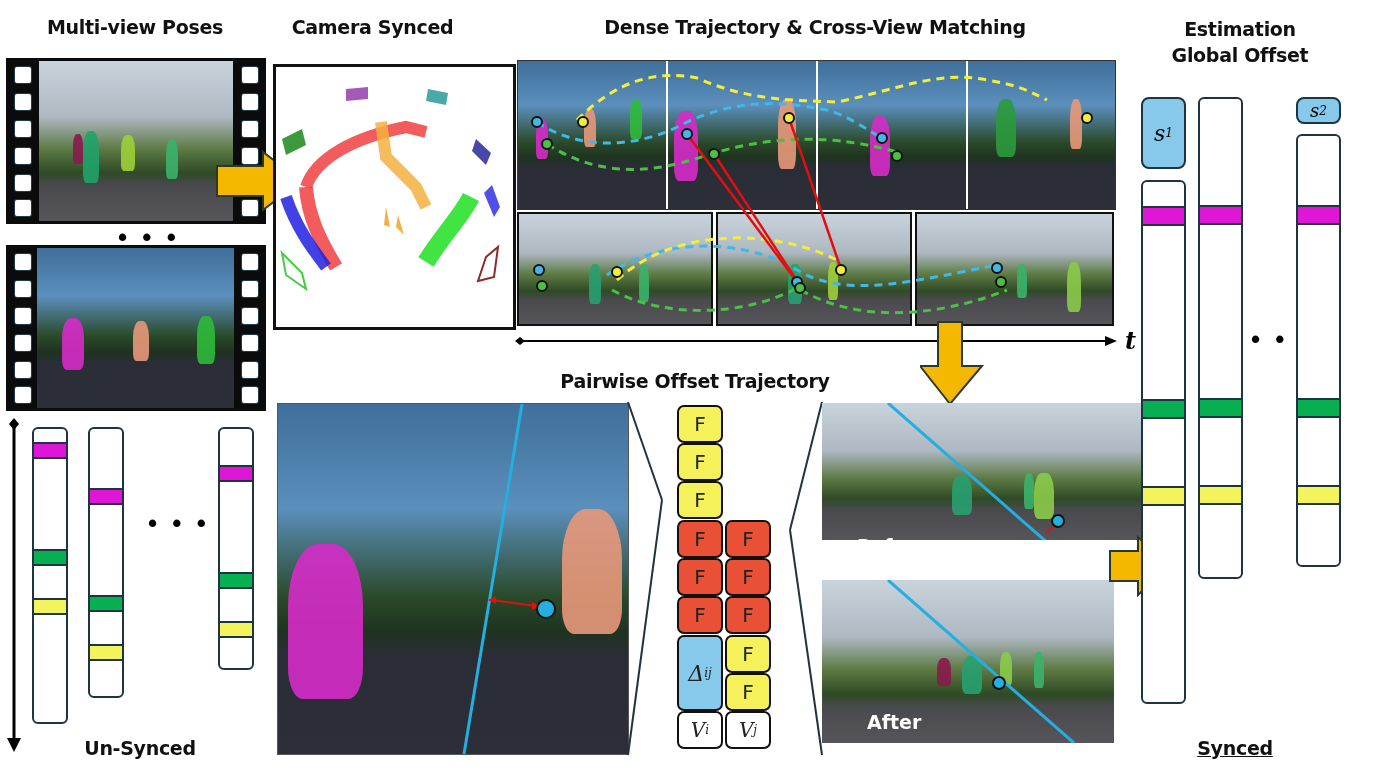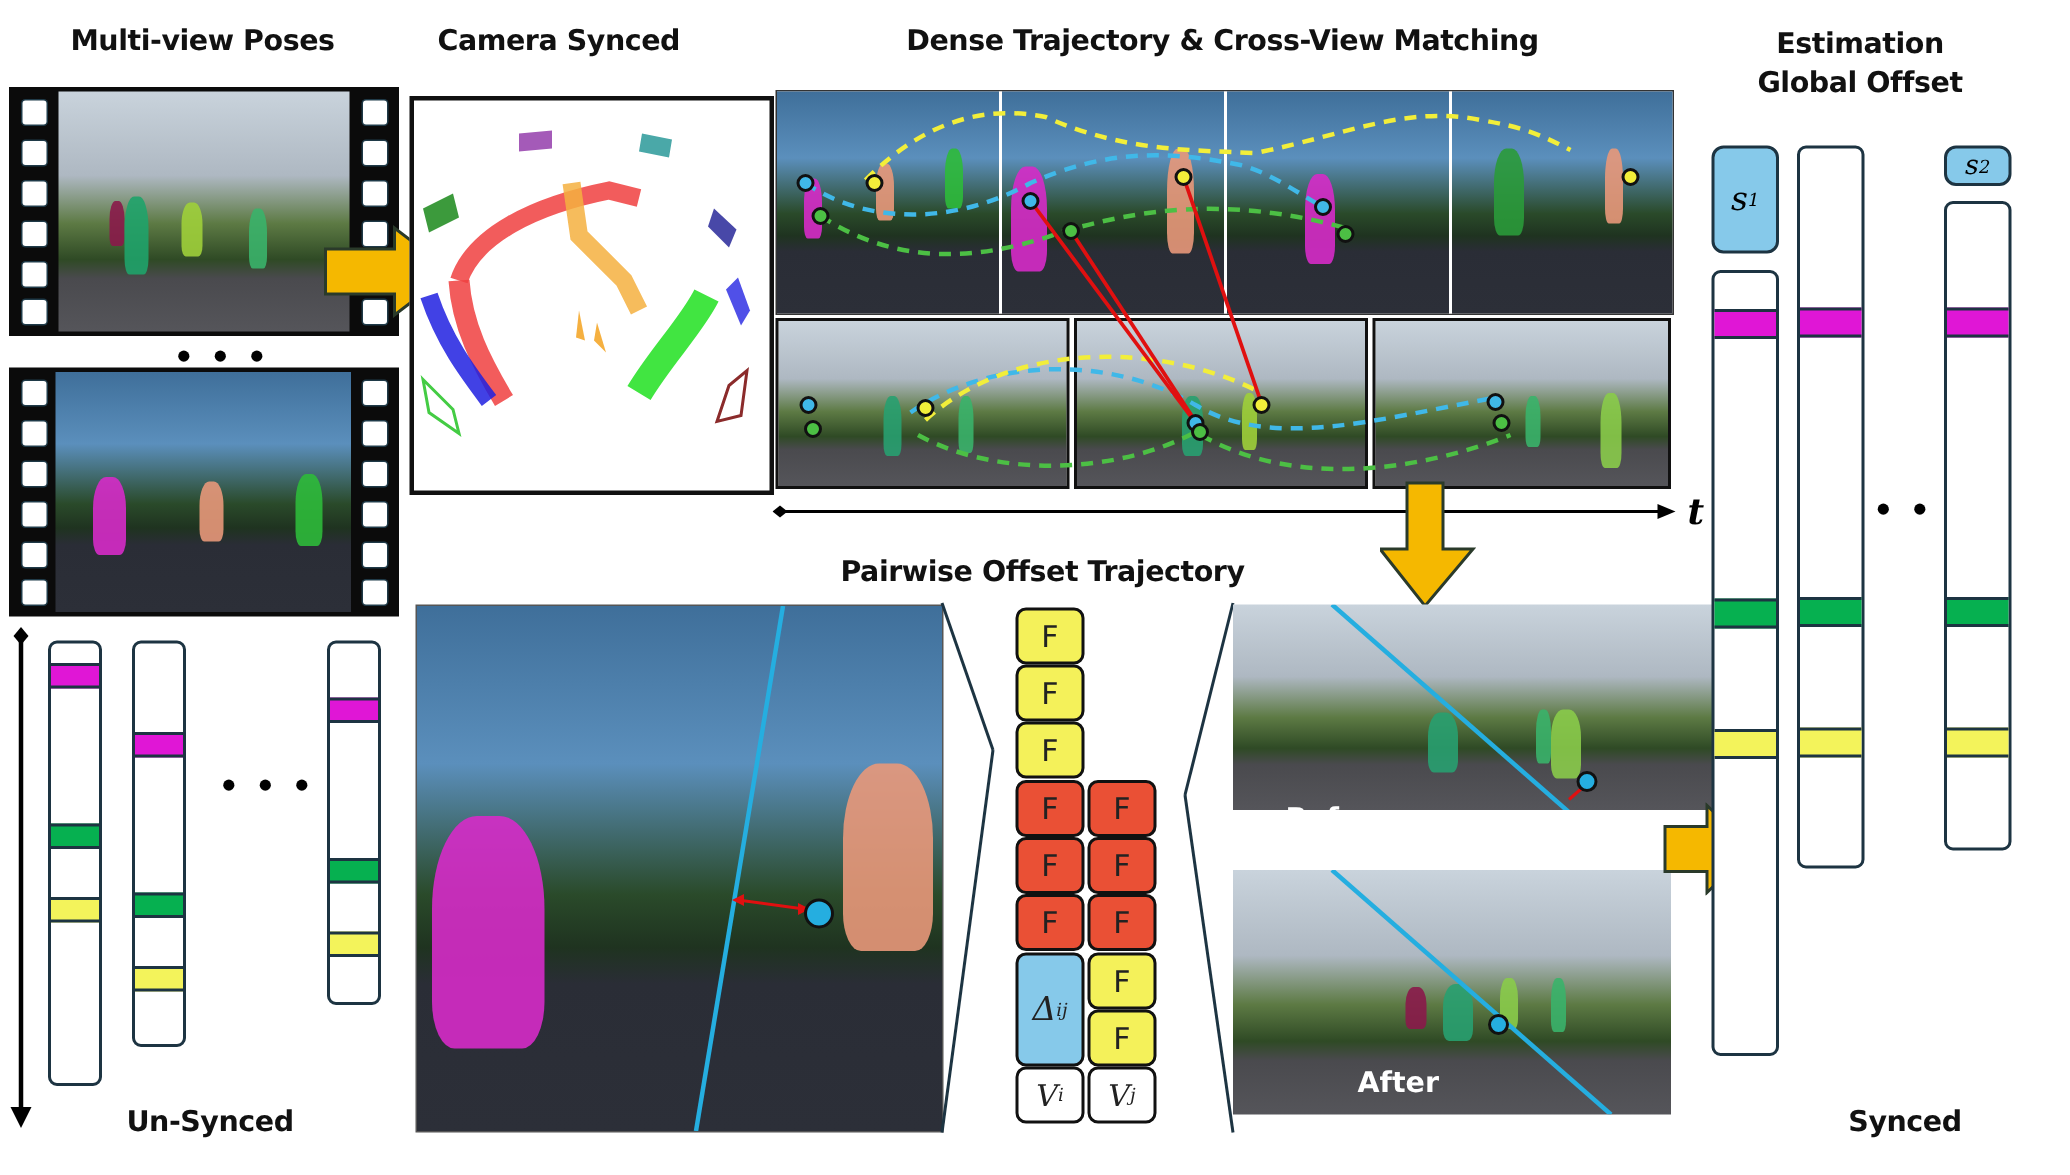--- a/index.html
+++ b/index.html
@@ -249,21 +249,21 @@
 </div>
 <div class="photo sky-day" style="left:822px;top:580px;width:292px;height:163px;">
   <div class="person" style="left:115px;top:78px;width:14px;height:28px;background:#8a1a4a;"></div>
   <div class="person" style="left:140px;top:76px;width:20px;height:38px;background:#28a070;"></div>
   <div class="person" style="left:178px;top:72px;width:12px;height:34px;background:#8acb4a;"></div>
   <div class="person" style="left:212px;top:72px;width:10px;height:36px;background:#3ab36a;"></div>
   <svg class="abs" style="left:0;top:0;" width="292" height="163">
     <line x1="66" y1="0" x2="252" y2="163" stroke="#25aee0" stroke-width="3"></line>
     <circle cx="177" cy="103" r="6" fill="#25aee0" stroke="#111" stroke-width="2"></circle>
   </svg>
-  <div class="slabel" style="left:45px;top:131px;margin-left:38px;">After</div>
+  <div class="slabel" style="left:45px;top:131px;">After</div>
 </div>
 
 <svg class="abs" style="left:1108px;top:535px;" width="66" height="62">
   <polygon points="2,16 30,16 30,2 60,31 30,60 30,46 2,46" fill="#f5b800" stroke="#2a3a2a" stroke-width="2"></polygon>
 </svg>
 
 <div class="abs" style="left:1141px;top:97px;width:45px;height:72px;background:#86c9ea;border:2px solid #1d3442;border-radius:8px;box-sizing:border-box;display:flex;align-items:center;justify-content:center;">
   <span class="math" style="font-size:22px;">s</span>
     <sup class="math">1</sup>
 </div>
@@ -280,13 +280,13 @@
 <div class="dots" style="left:1251px;top:334px;">• • •</div>
 <div class="abs" style="left:1296px;top:97px;width:45px;height:27px;background:#86c9ea;border:2px solid #1d3442;border-radius:8px;box-sizing:border-box;display:flex;align-items:center;justify-content:center;">
   <span class="math" style="font-size:18px;">s</span>
     <sup class="math">2</sup>
 </div>
 <div class="track" style="left:1296px;top:134px;width:45px;height:433px;">
   <div class="band" style="top:69px;height:20px;background:#e016d6;"></div>
   <div class="band" style="top:262px;height:20px;background:#06b050;"></div>
   <div class="band" style="top:349px;height:20px;background:#f3f35b;"></div>
 </div>
-<div class="title" style="left:1215px;top:737px;width:110px;">Synced</div>
+<div class="title" style="left:1180px;top:737px;width:110px;text-decoration:underline;">Synced</div>
 
 </body></html>

